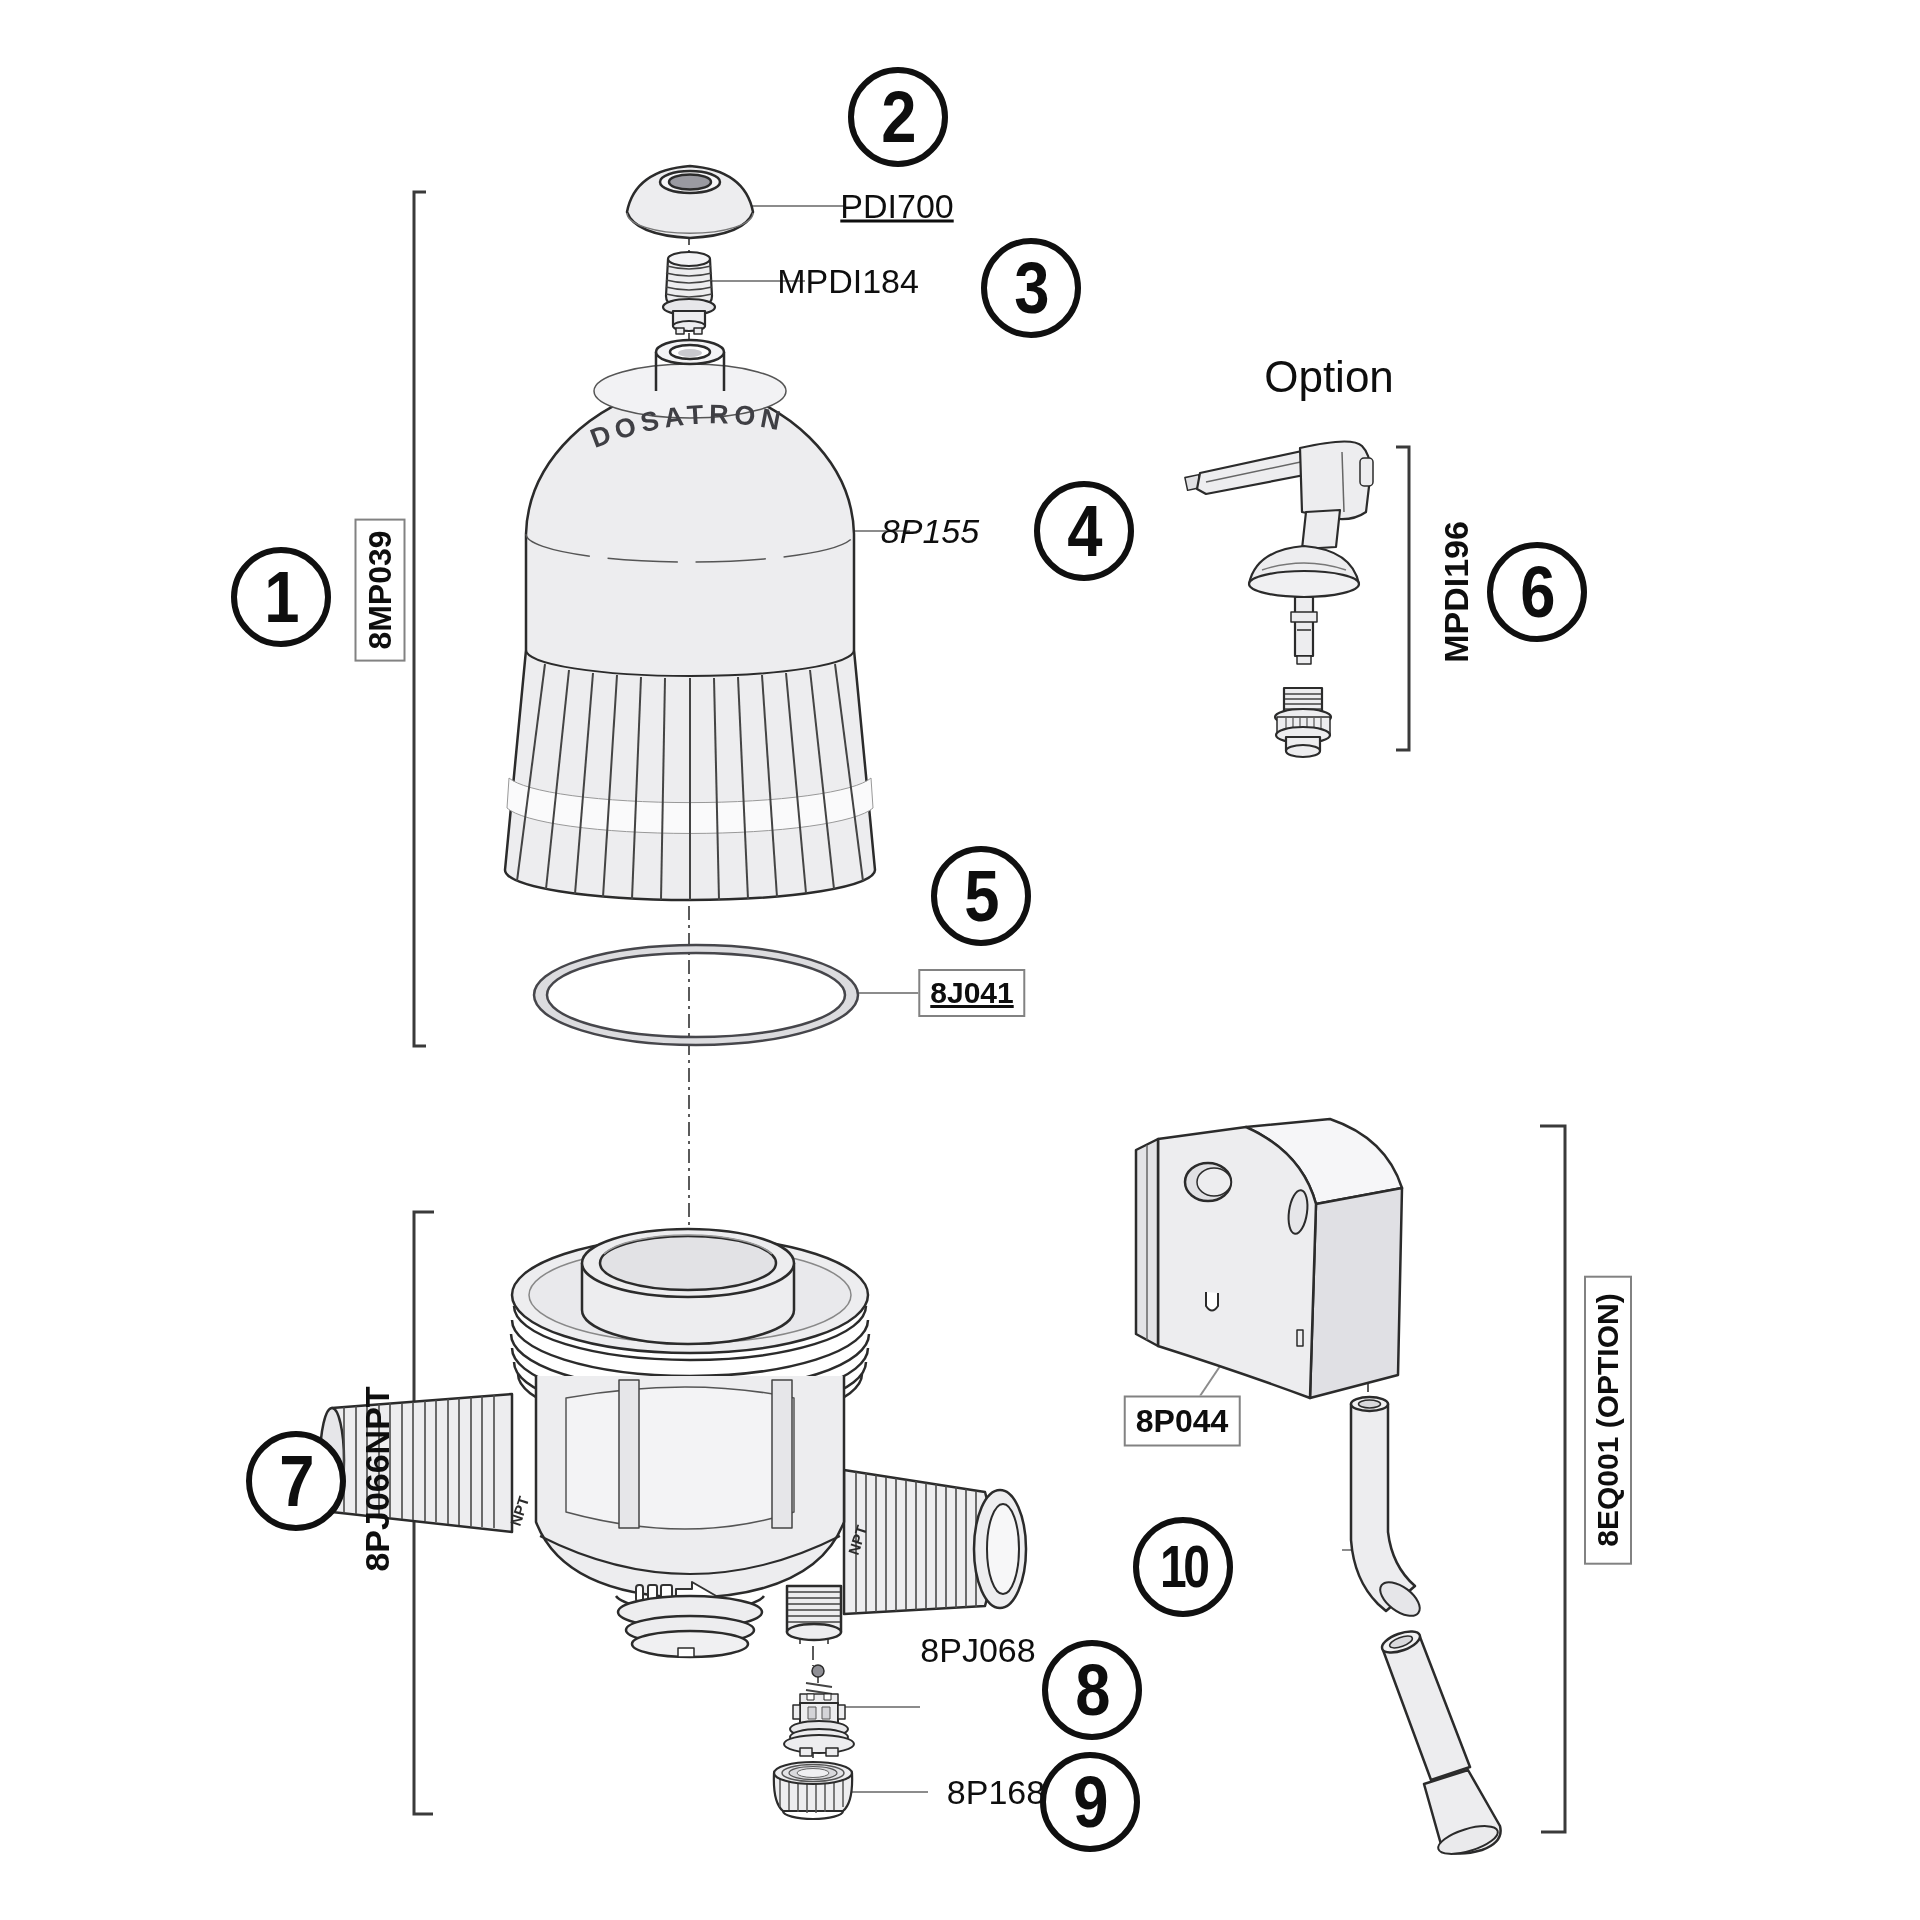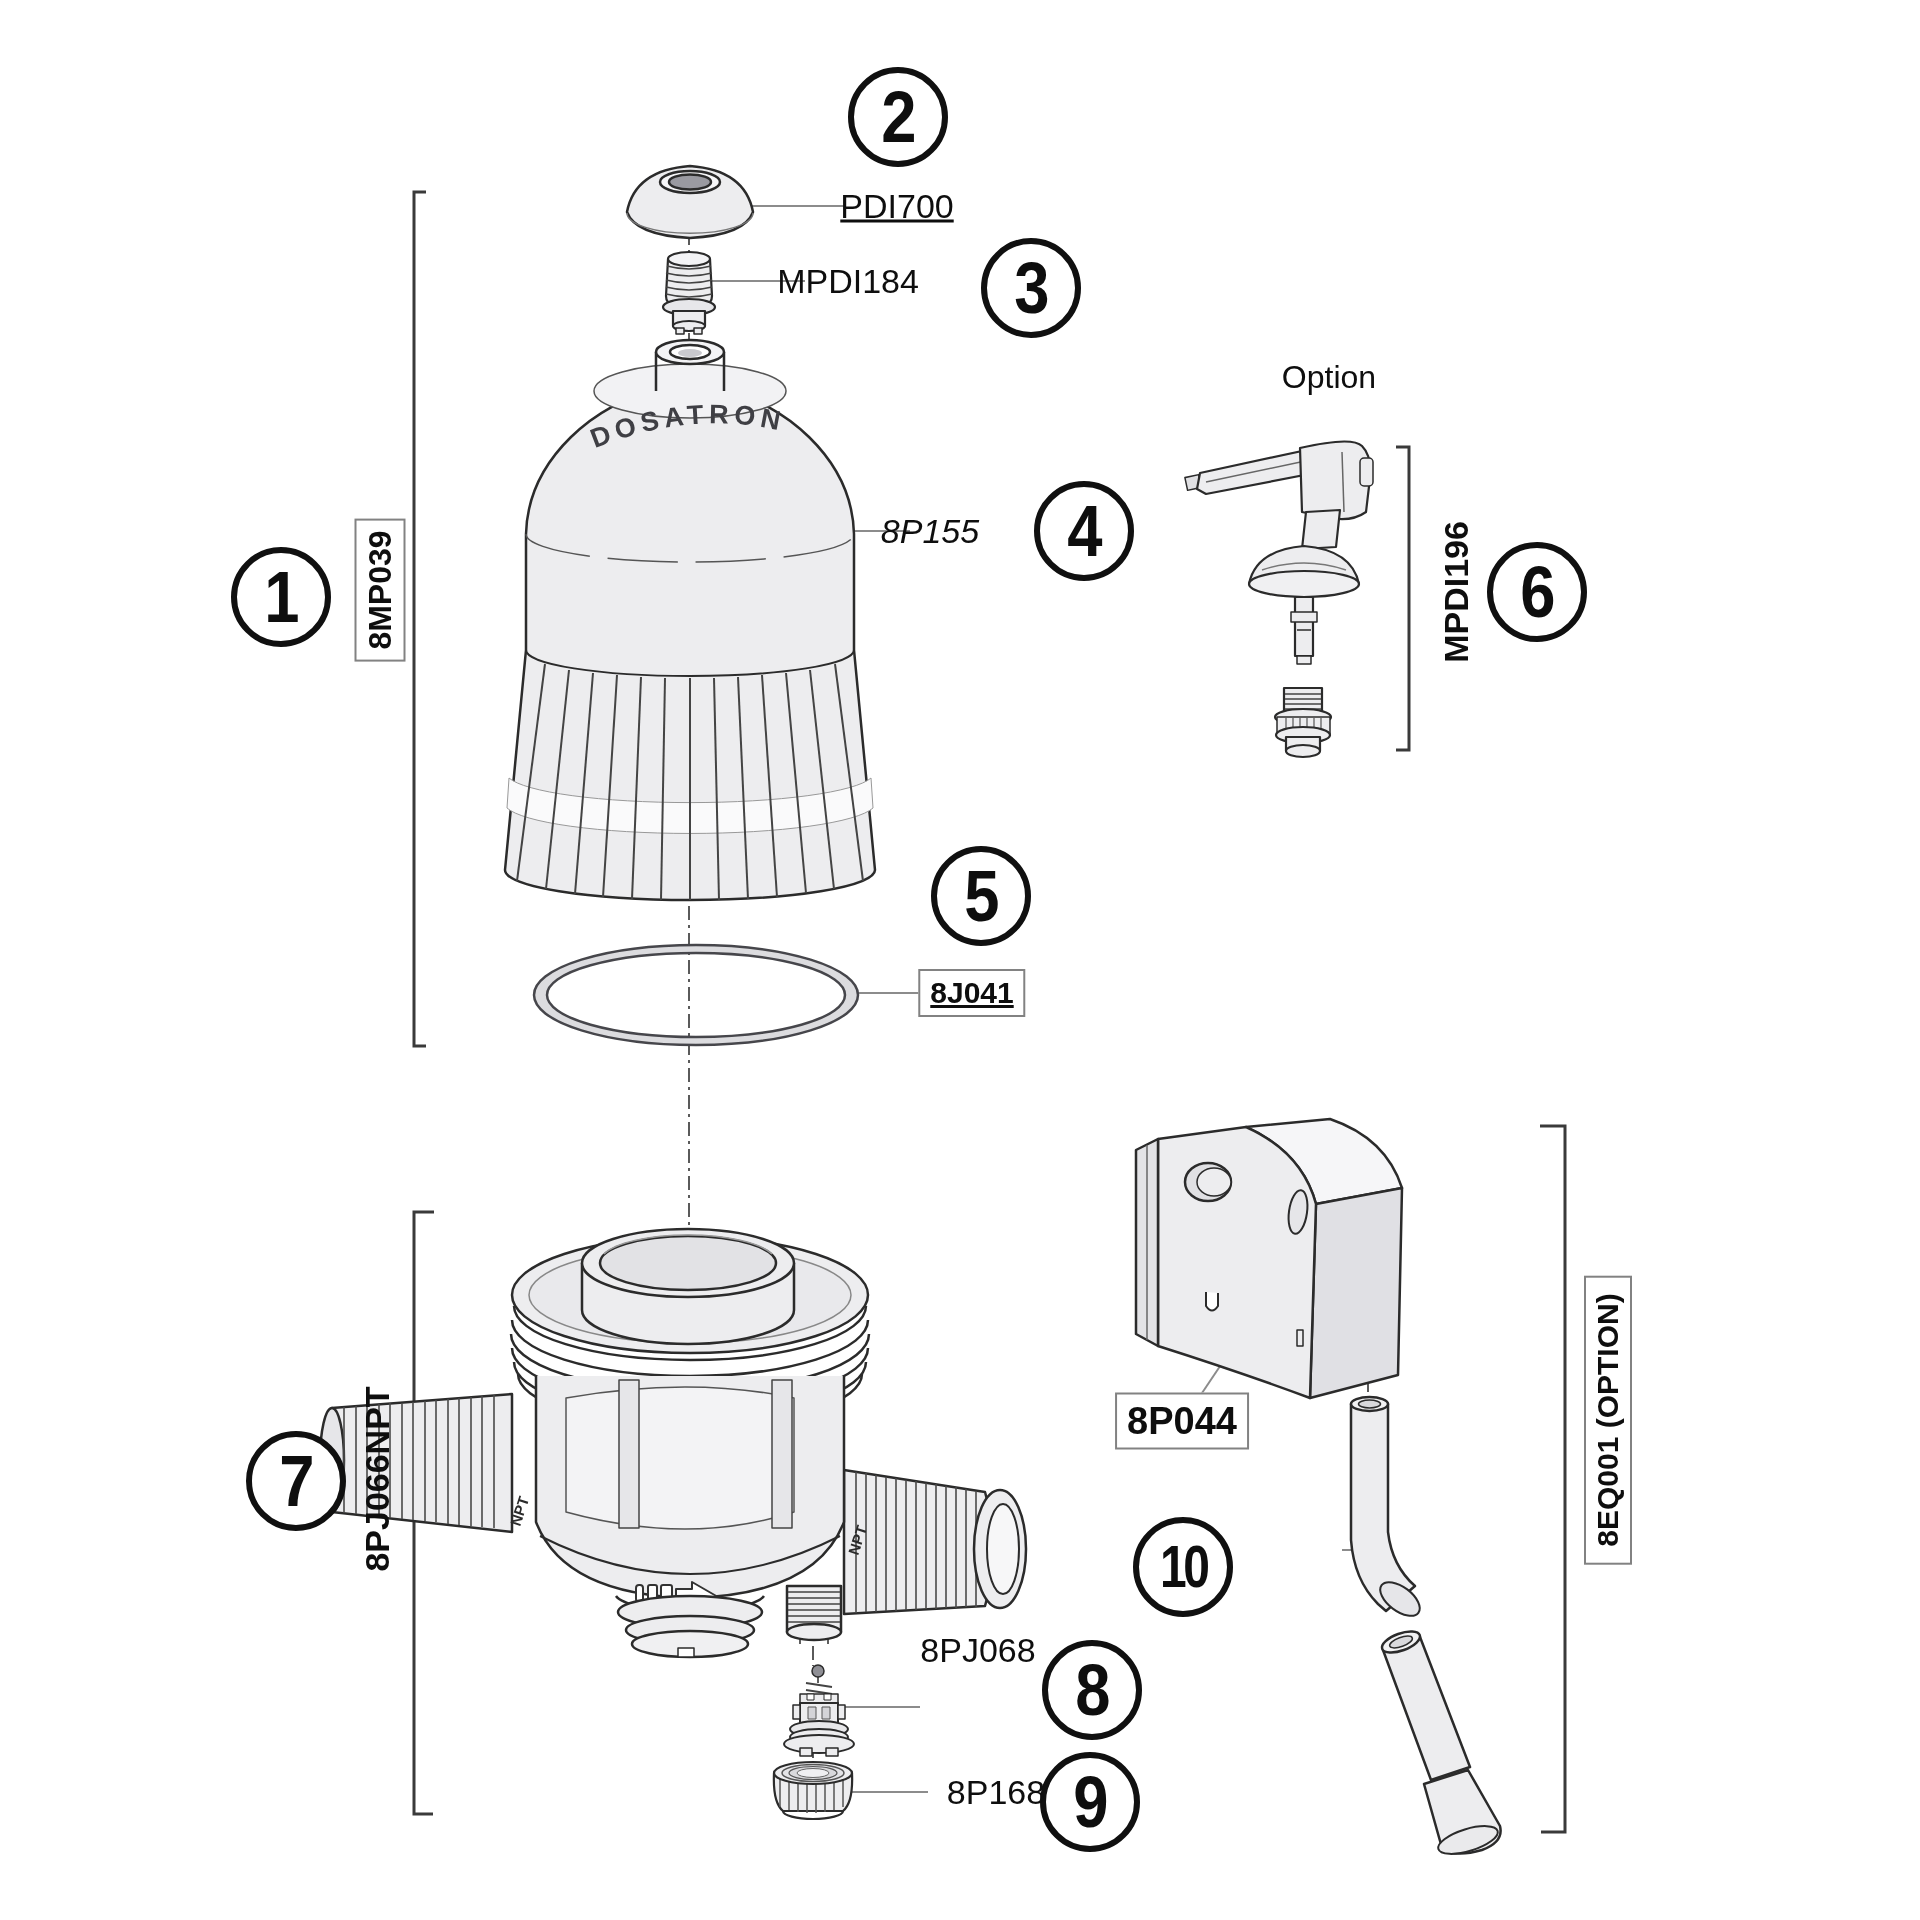--- a/index.html
+++ b/index.html
@@ -5,21 +5,21 @@
 <style>
   html,body{margin:0;padding:0;background:#fff;}
   #stage{position:relative;width:1920px;height:1920px;background:#ffffff;overflow:hidden;
          font-family:"Liberation Sans",sans-serif;color:#0e0e0e;}
   svg.art{position:absolute;left:0;top:0;}
   .callout{position:absolute;width:100px;height:100px;box-sizing:border-box;border:6px solid #101010;
            border-radius:50%;background:#fff;display:flex;align-items:center;justify-content:center;z-index:5;}
   .callout span{font-weight:bold;font-size:72px;line-height:1;transform:scaleX(.88);letter-spacing:-2px;}
   .callout.small span{font-size:60px;transform:scaleX(.8);letter-spacing:-4px;}
   .lbl{position:absolute;transform:translate(-50%,-50%);font-size:34px;white-space:nowrap;z-index:6;}
-  .lbl.big{font-size:32px;}
+  .lbl.big{font-size:44px;}
   .lbl.bold{font-weight:bold;}
   .rot{transform:translate(-50%,-50%) rotate(-90deg);}
   .boxed{border:2px solid #828282;background:#fff;font-weight:bold;padding:5px 10px;}
   .boxed.tall{padding:5px 16px;}
 </style>
 </head>
 <body>
 
 <div id="stage">
 
@@ -277,17 +277,17 @@
   <div class="lbl" style="left:848px;top:281px;">MPDI184</div>
   <div class="lbl" style="left:930px;top:531px;font-style:italic;">8P155</div>
   <div class="lbl big" style="left:1329px;top:377px;">Option</div>
   <div class="lbl" style="left:978px;top:1650px;">8PJ068</div>
   <div class="lbl" style="left:977px;top:1792px;margin-left:19px;">8P168</div>
 
   <div class="lbl rot bold" style="left:1456px;top:592px;font-size:34px;">MPDI196</div>
   <div class="lbl rot bold" style="left:377px;top:1479px;font-size:34px;">8PJ066NPT</div>
 
   <div class="lbl boxed" style="left:972px;top:993px;font-size:30px;text-decoration:underline;">8J041</div>
-  <div class="lbl boxed" style="left:1182px;top:1421px;font-size:38px;">8P044</div>
+  <div class="lbl boxed" style="left:1182px;top:1421px;font-size:32px;">8P044</div>
   <div class="lbl rot boxed" style="left:380px;top:590px;font-size:32px;">8MP039</div>
   <div class="lbl rot boxed tall" style="left:1608px;top:1420px;font-size:30px;">8EQ001 (OPTION)</div>
 
 </div>
 
 </body></html>

